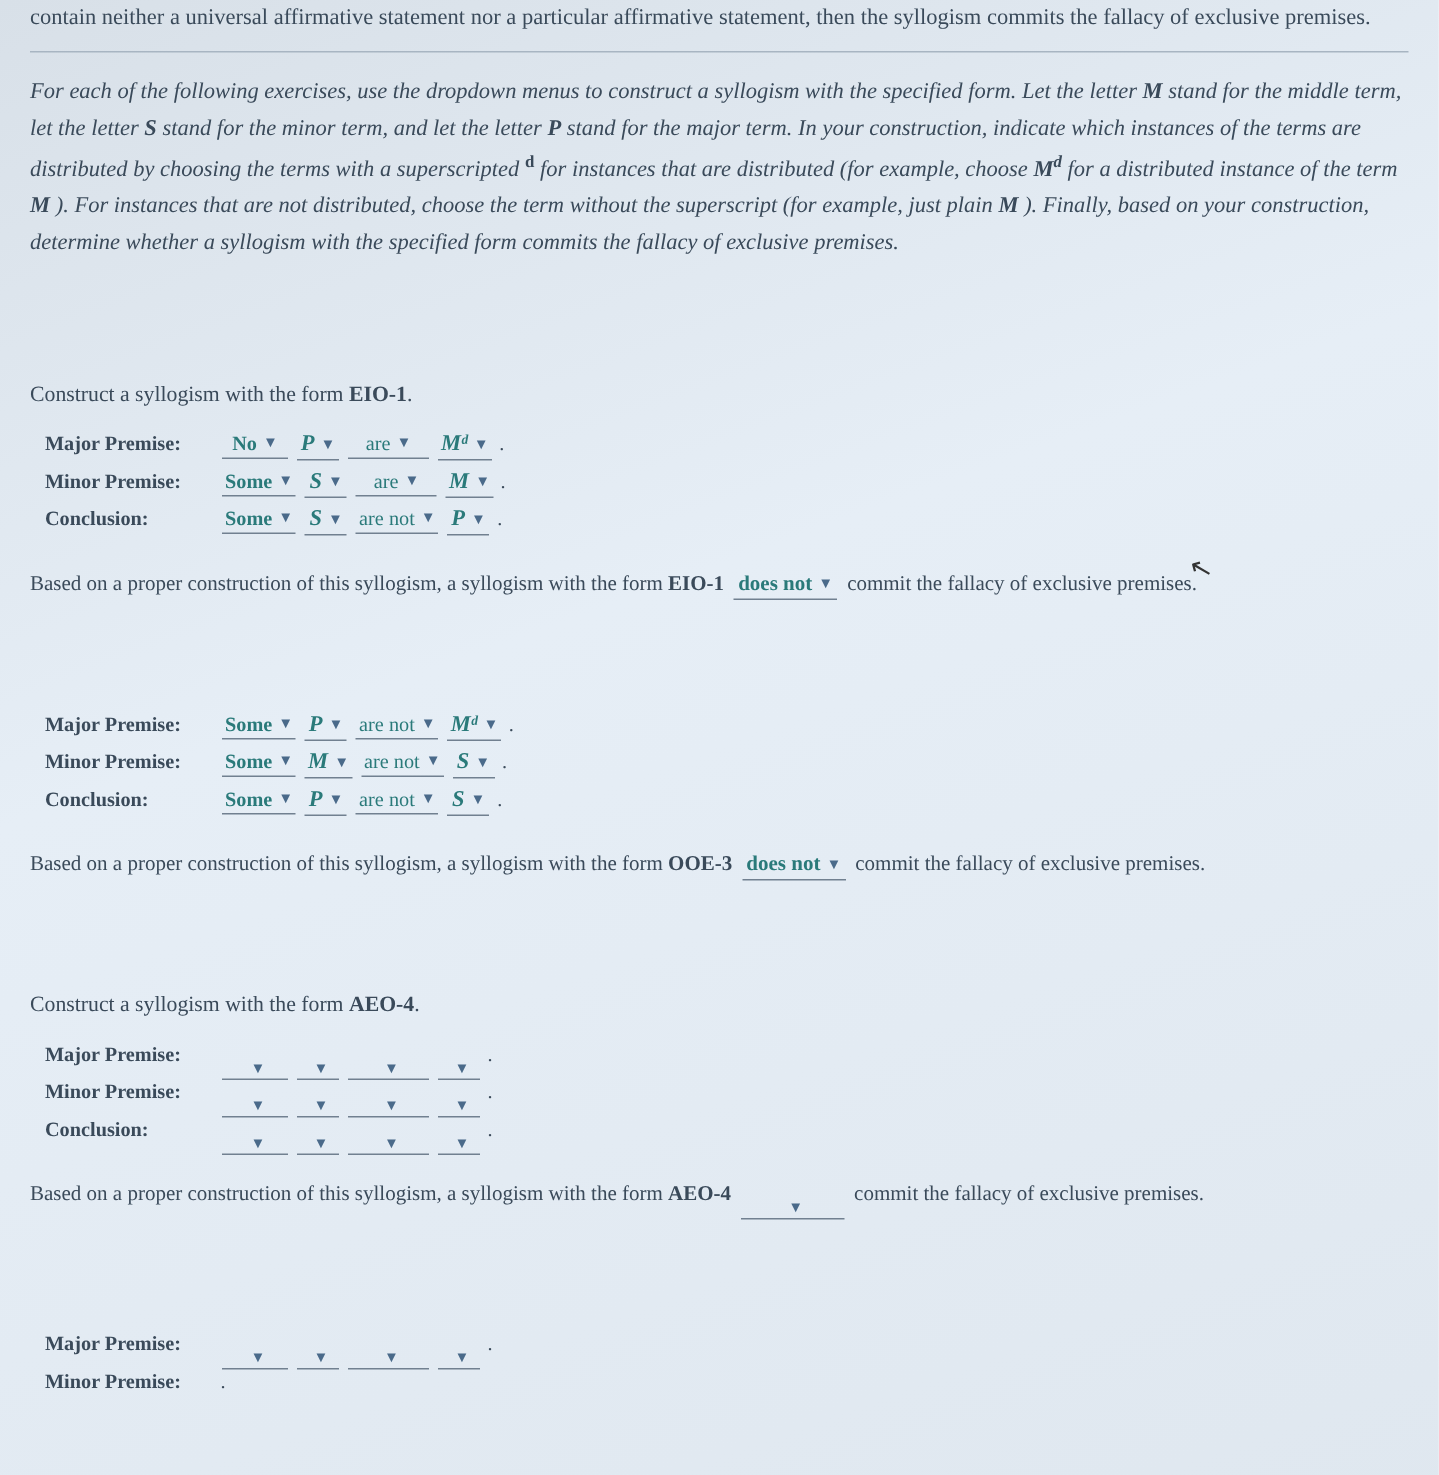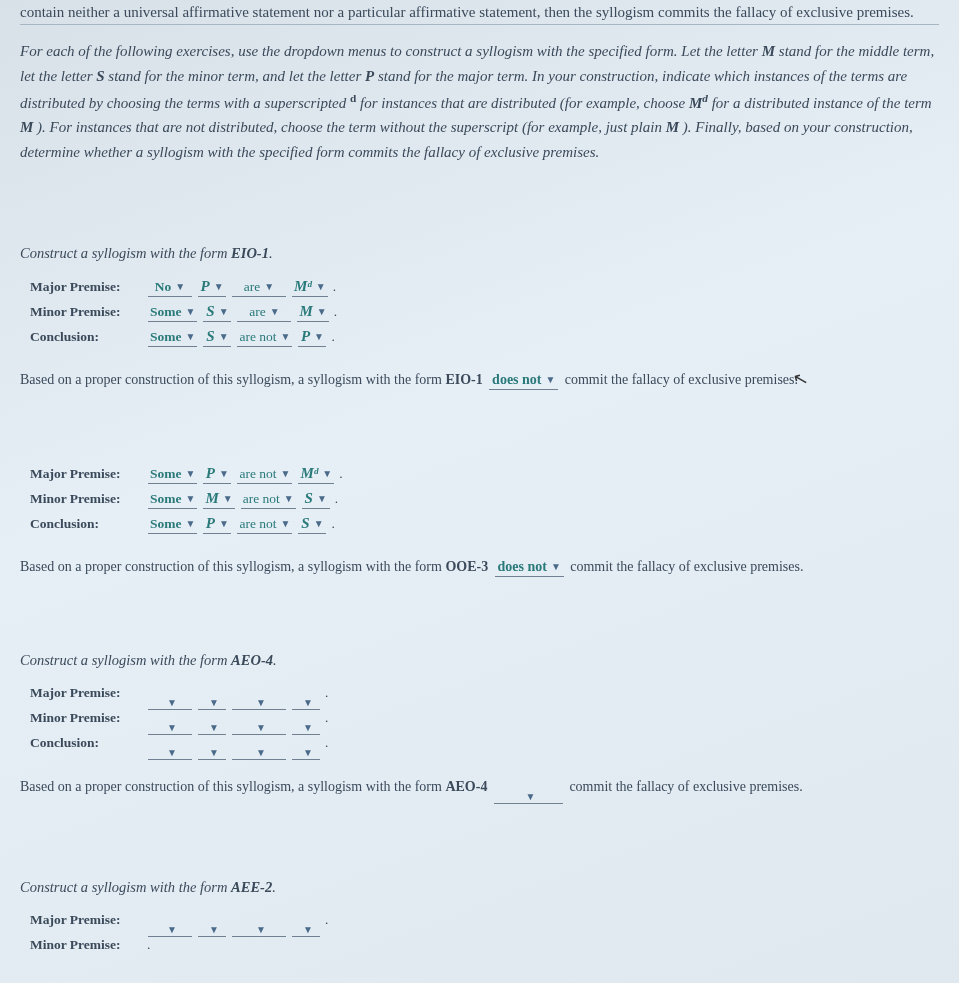--- a/index.html
+++ b/index.html
@@ -12,40 +12,40 @@
   }
   .page {
     padding: 0 20px 20px 20px;
     min-height: 983px;
     position: relative;
   }
   .rule-text {
     font-size: 15px;
     line-height: 1.6;
     border-bottom: 1px solid #a8b5c2;
+    padding-bottom: 10px;
     margin-bottom: 14px;
   }
   .instructions {
     font-size: 15px;
     line-height: 1.65;
     font-style: italic;
     margin-bottom: 80px;
   }
   .bold-math {
     font-style: italic;
     font-weight: bold;
     font-family: 'Times New Roman', serif;
   }
   .sup { font-size: 0.75em; vertical-align: super; }
   .exercise {
     margin-bottom: 75px;
   }
   .ex-title {
     font-size: 14.5px;
-    font-style: italic;
     margin-bottom: 16px;
   }
   .ex-title .form {
     font-weight: bold;
   }
   .prem-block {
     margin-left: 10px;
     margin-bottom: 20px;
   }
   .prem-row {
@@ -324,21 +324,20 @@
             </span>
             <span class="period">.</span>
           </div>
         </div>
         <div class="result-line">Based on a proper construction of this syllogism, a syllogism with the form <b>AEO-4</b> <span class="dd answer">
             <span class="v "></span>
             <span class="caret">▼</span>
           </span> commit the fallacy of exclusive premises.</div>
       </div>
       <div class="exercise">
-        <div class="ex-title">Construct a syllogism with the form <span class="form">AEE-2</span>.</div>
         <div class="prem-block">
           <div class="prem-row">
             <span class="prem-label">Major Premise:</span>
             <span class="dd q">
               <span class="v "></span>
               <span class="caret">▼</span>
             </span>
             <span class="dd t">
               <span class="v math"></span>
               <span class="caret">▼</span>

